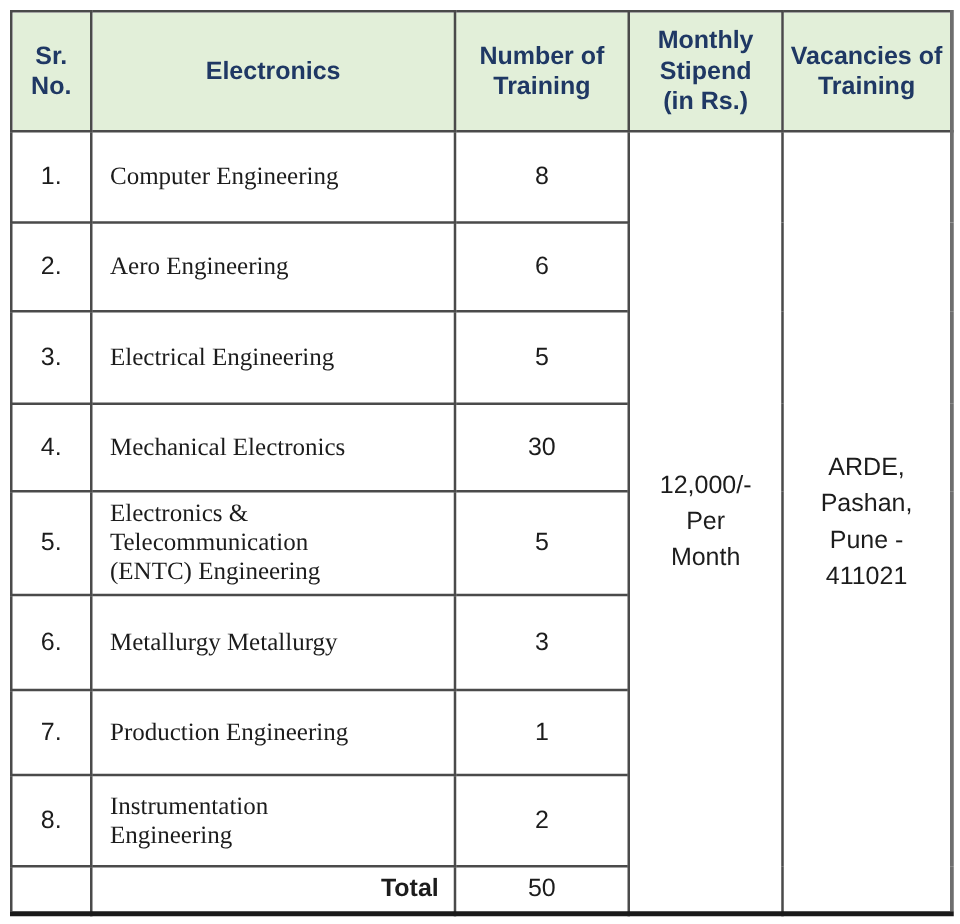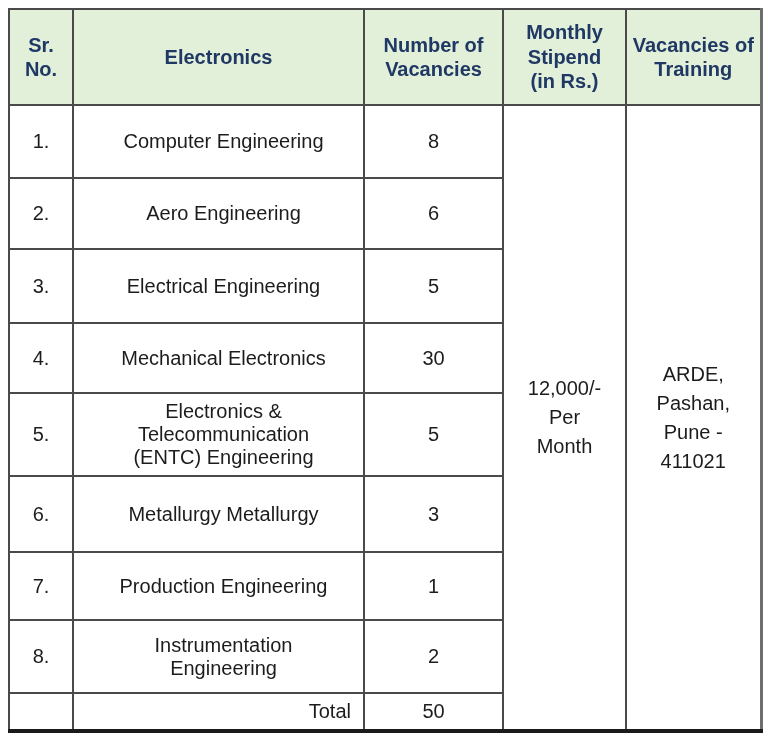--- a/index.html
+++ b/index.html
@@ -43,36 +43,36 @@
     padding: 2px 4px;
   }
   
   .vacancy-table td {
     color: #1c1c1c;
     font-size: 20px;
     line-height: 1.15;
     padding: 2px 4px;
   }
   td.sr   { text-align: center; }
-  td.disc { text-align: center; padding-left: 14px; }
+  td.disc { text-align: left; padding-left: 14px; font-family: Liberation Serif, serif; }
   td.vac  { text-align: center; }
   td.stipend, td.loc { text-align: center; line-height: 1.45; }
   
   tbody tr:nth-child(1) { height: 73px; }
   tbody tr:nth-child(2) { height: 71px; }
   tbody tr:nth-child(3) { height: 74px; }
   tbody tr:nth-child(4) { height: 70px; }
   tbody tr:nth-child(5) { height: 83px; }
   tbody tr:nth-child(6) { height: 76px; }
   tbody tr:nth-child(7) { height: 68px; }
   tbody tr:nth-child(8) { height: 73px; }
   tbody tr.total-row    { height: 38px; }
   tr.total-row td.total-label {
     text-align: right;
-    font-weight: normal;
+    font-weight: bold;
     padding-right: 12px;
   }
   tr.total-row td.total-value { font-weight: normal; }
 </style>
 </head>
 <body>
 
 <div class="page">
   <table class="vacancy-table">
     <colgroup>
@@ -81,21 +81,21 @@
       <col style="width:139px">
       <col style="width:123px">
       <col style="width:135px">
     </colgroup>
     <thead>
       <tr>
         <th>Sr.
 No.</th>
         <th>Electronics</th>
         <th>Number of
-Vacancies</th>
+Training</th>
         <th>Monthly
 Stipend
 (in Rs.)</th>
         <th>Vacancies of
 Training</th>
       </tr>
     </thead>
     <tbody>
       <tr>
         <td class="sr">1.</td>

